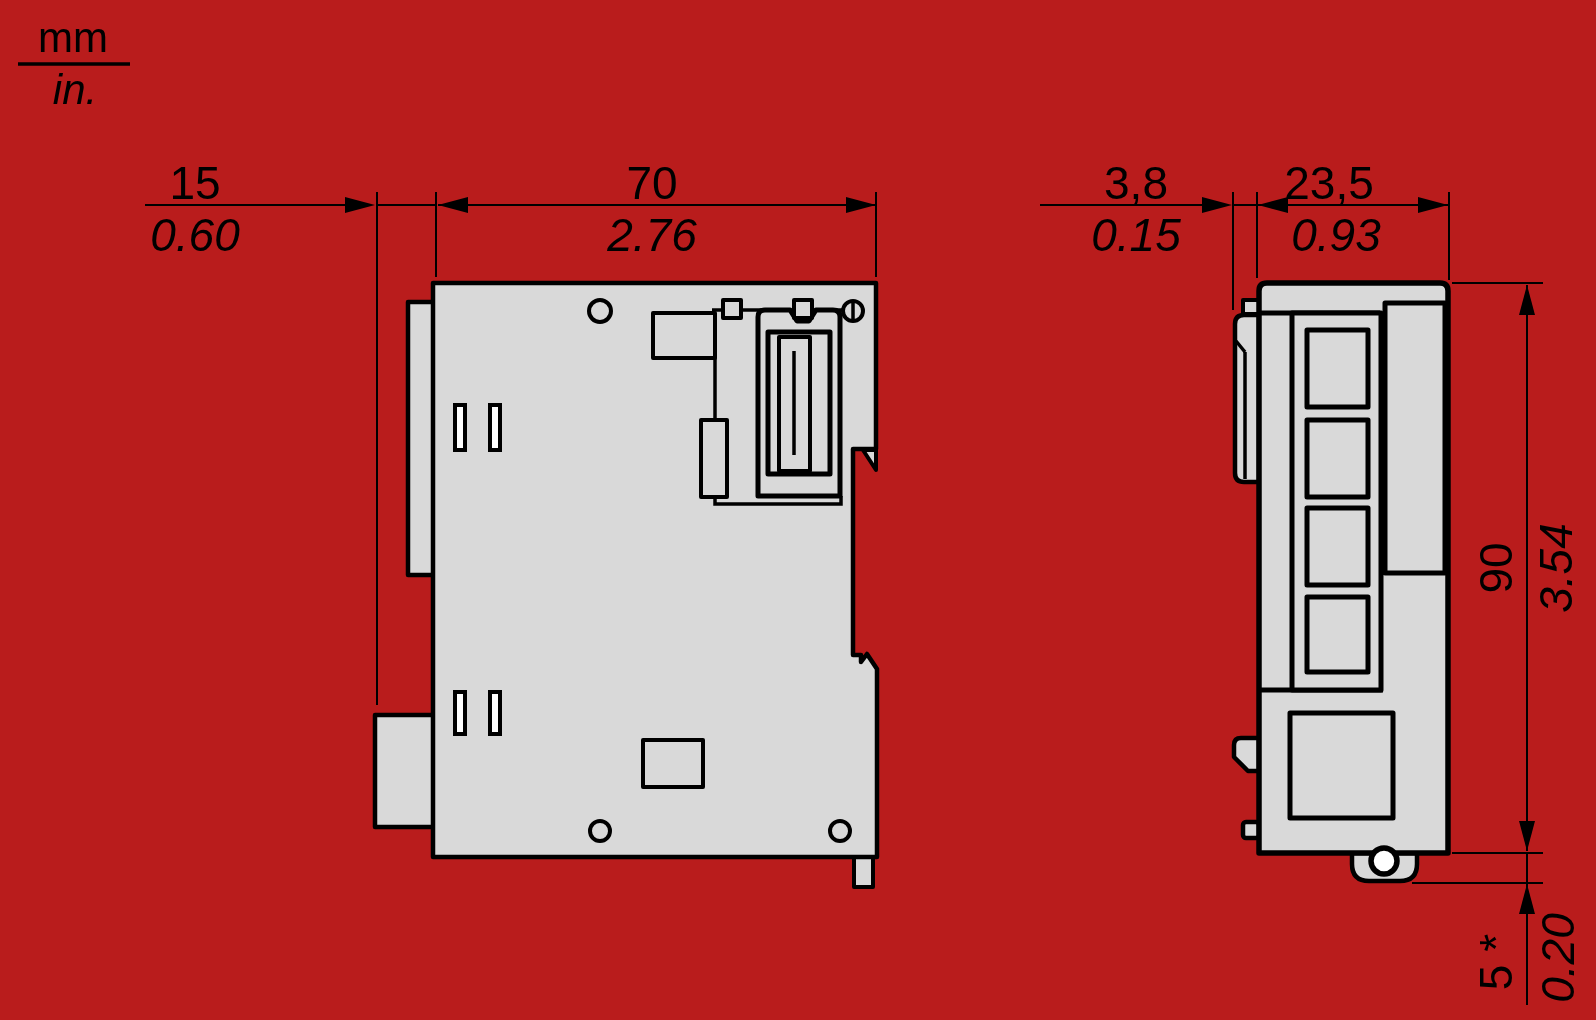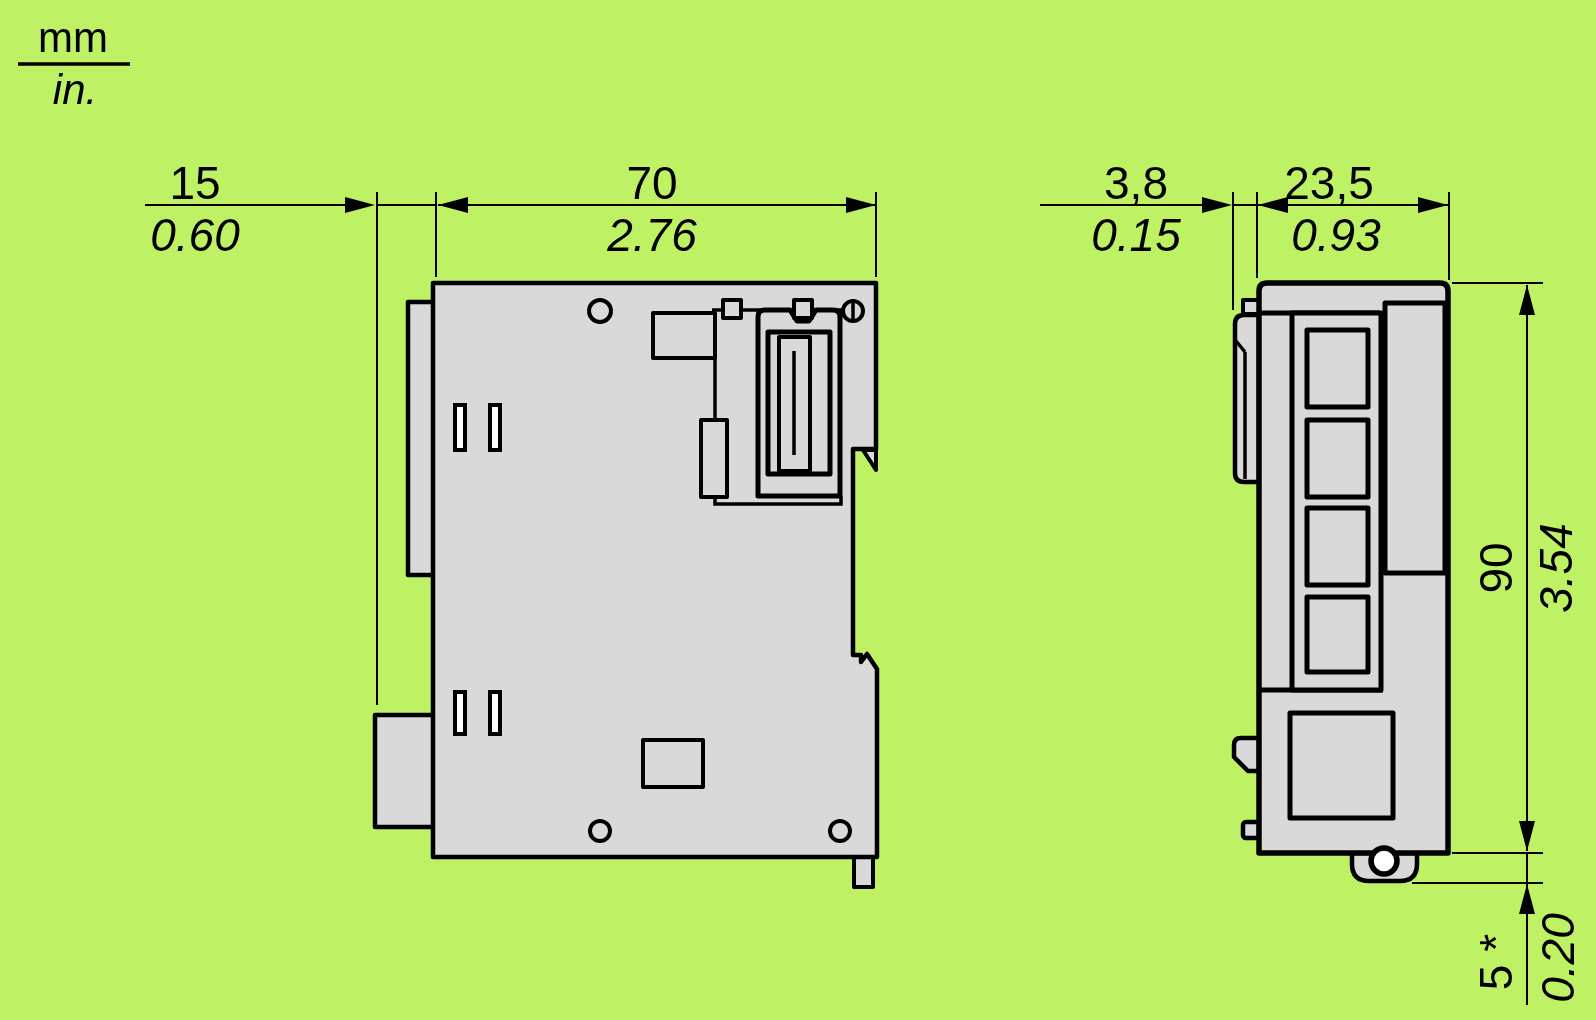--- a/index.html
+++ b/index.html
@@ -1,16 +1,16 @@
 <!DOCTYPE html>
 <html><head>
 <meta charset="utf-8">
 <style>
   html,body{margin:0;padding:0;background:#ffffff;}
-  .canvas{width:1596px;height:1020px;background:#bef264;position:relative;overflow:hidden;}
+  .canvas{width:1596px;height:1020px;background:#b91c1c;position:relative;overflow:hidden;}
   svg{display:block;}
   text{font-family:"Liberation Sans","DejaVu Sans",sans-serif;fill:#000;text-anchor:middle;}
   .num{font-size:46px;}
   .inval{font-size:46px;font-style:italic;}
   .legend-num{font-size:42px;}
   .legend-in{font-size:42px;font-style:italic;}
   .thin{stroke:#000;stroke-width:2;fill:none;}
   .mid{stroke:#000;stroke-width:3.5;fill:none;}
   .part{fill:#d9d9d9;stroke:#000;stroke-width:4.5;stroke-linejoin:round;}
   .part-thick{fill:#d9d9d9;stroke:#000;stroke-width:5.5;stroke-linejoin:round;}

